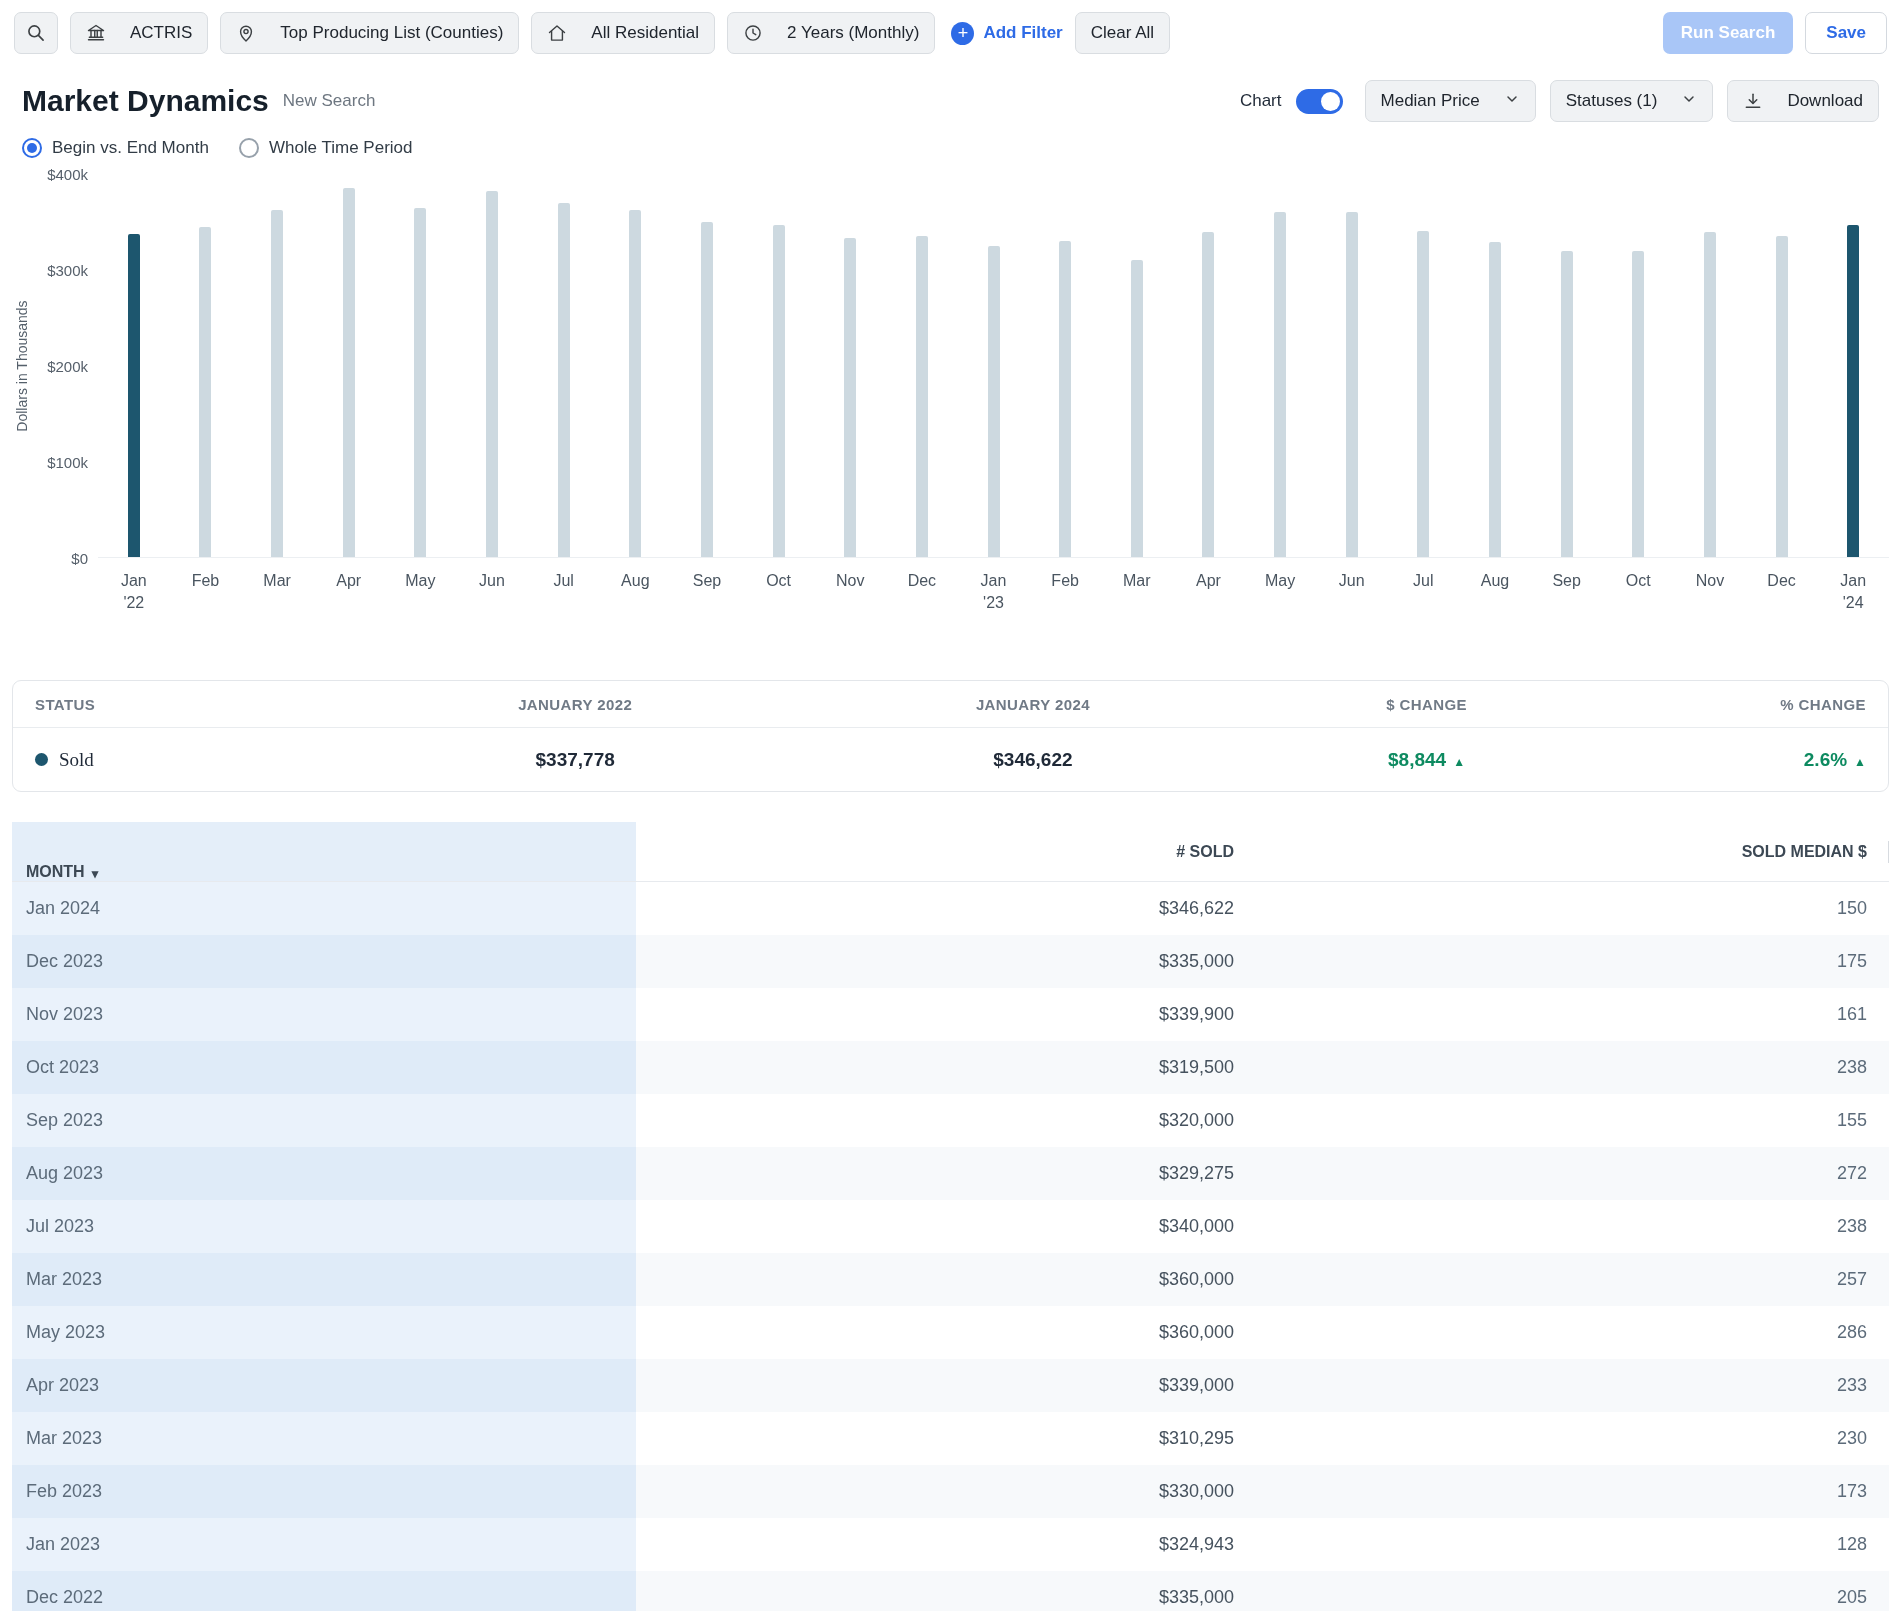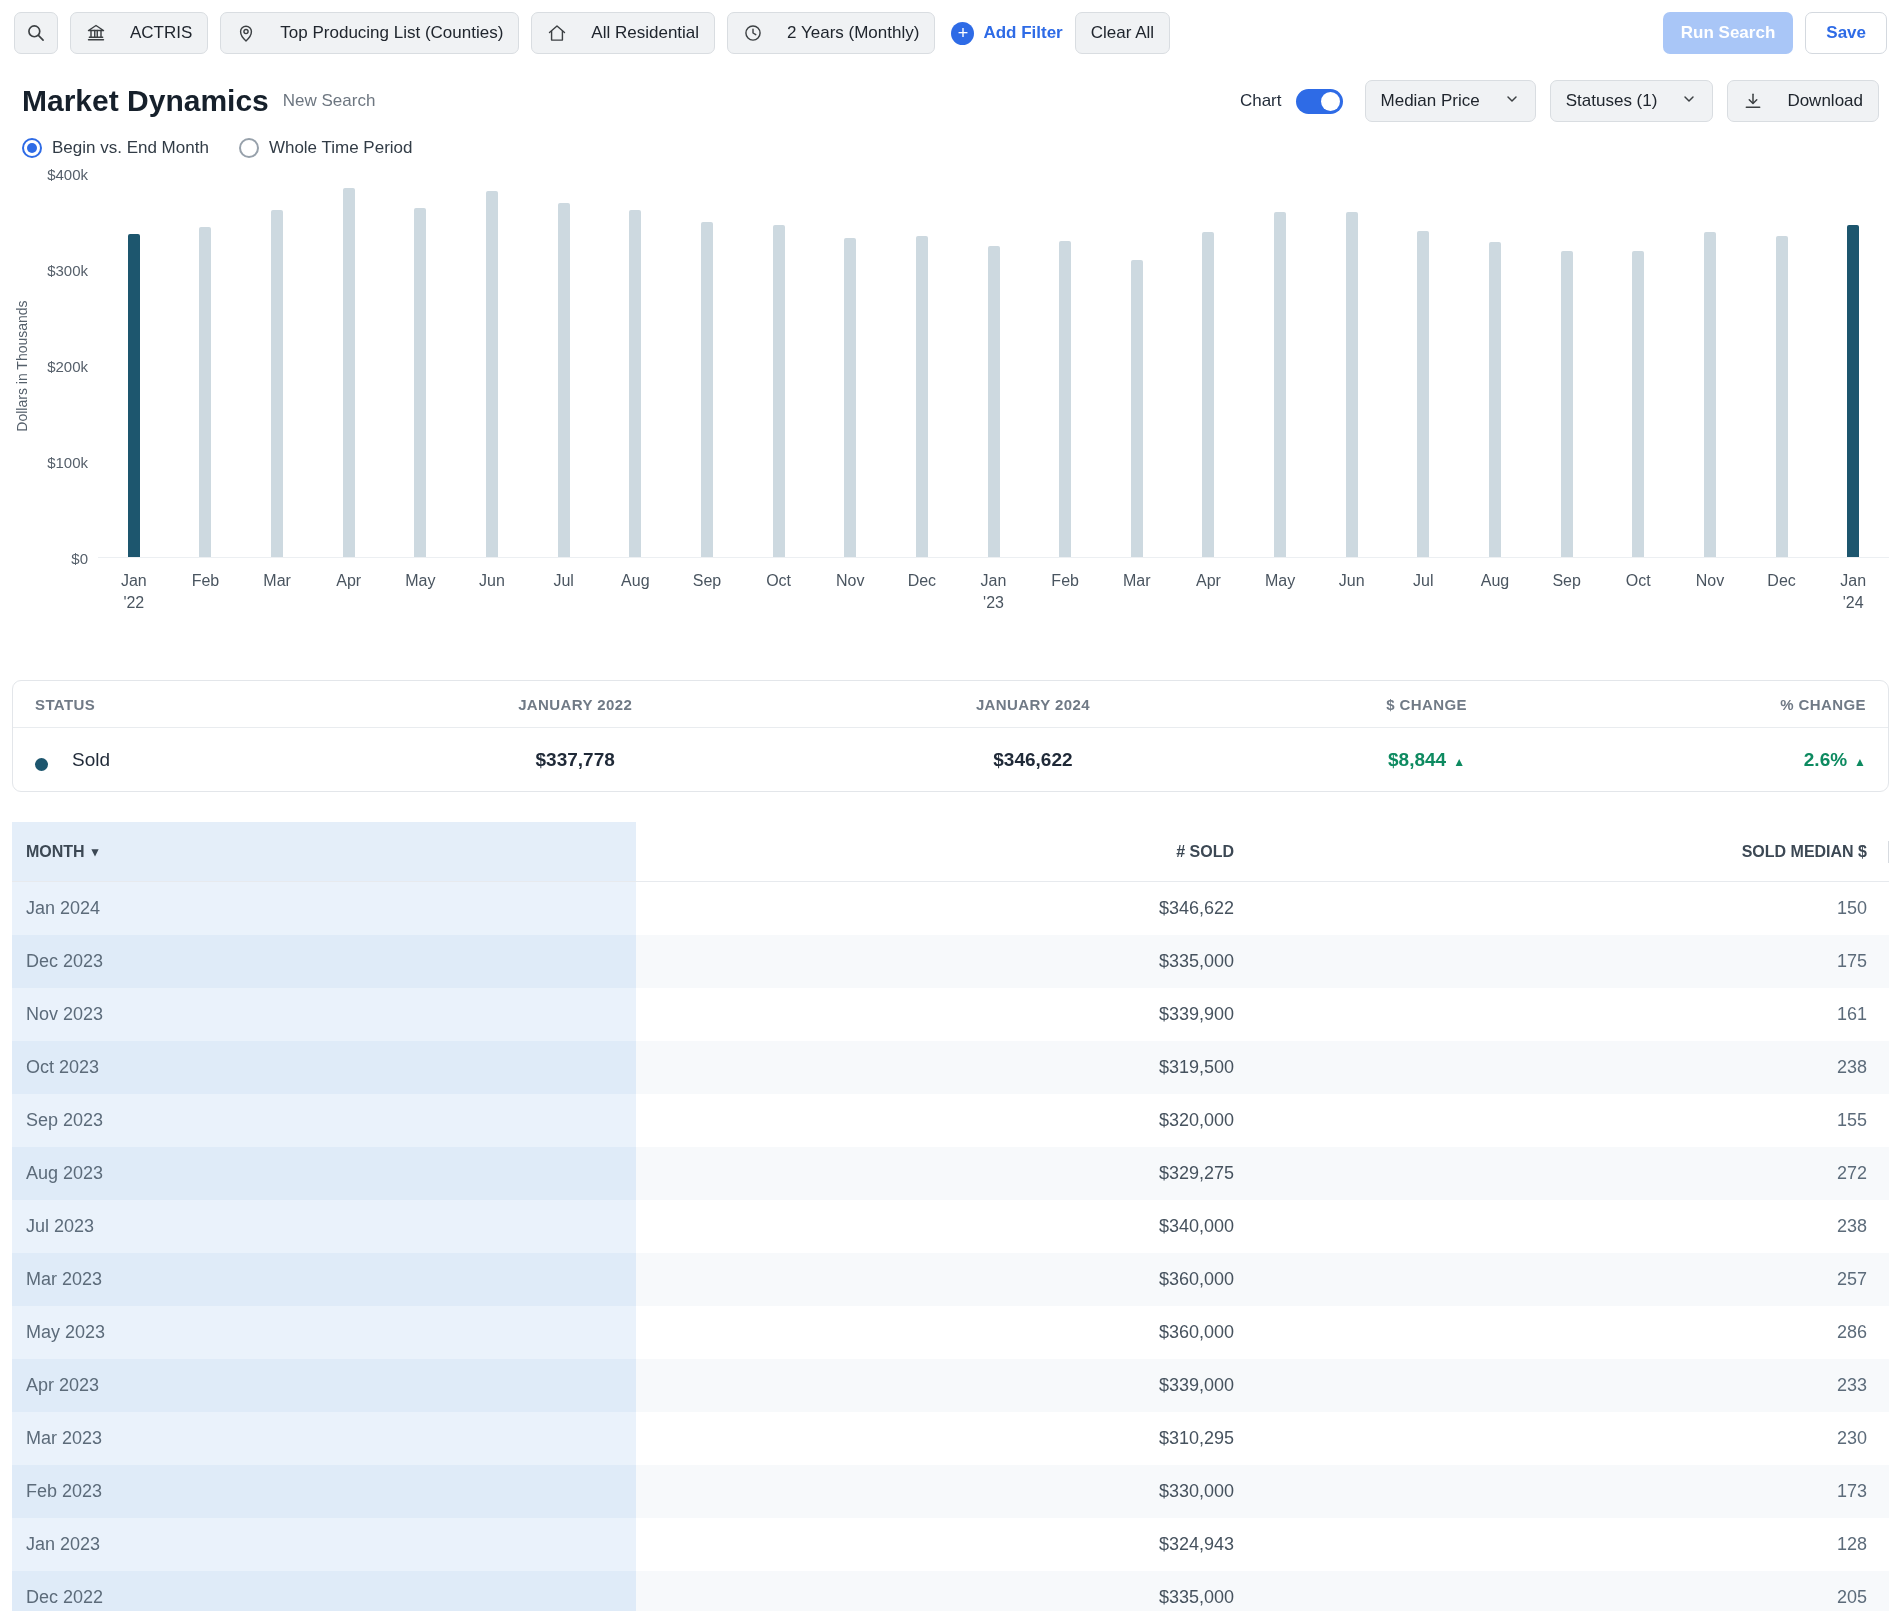--- a/index.html
+++ b/index.html
@@ -68,34 +68,34 @@
   
   .summary { border:1px solid #e3e6ea; border-radius:9px; margin-top:58px;
     overflow:hidden; }
   .s-grid { display:grid; grid-template-columns:17% 25% 25% 18% 15%;
     align-items:center; padding:0 22px; }
   .s-head { height:47px; border-bottom:1px solid #e9ecef; color:#707a86;
     font-size:15px; font-weight:700; letter-spacing:.4px; }
   .s-row { height:63px; font-size:19px; font-weight:600; color:#1f2937; }
   .s-cell.c2,.s-cell.c3,.s-cell.c4 { text-align:center; }
   .s-cell.c5 { text-align:right; }
-  .status-cell { display:flex; align-items:flex-end; gap:24px; font-weight:500; }
+  .status-cell { display:flex; align-items:center; gap:11px; font-weight:500;font-family:Liberation Serif, serif; }
   .dot { width:13px; height:13px; border-radius:50%; background:#1d566e; }
   .green { color:#0d8a60; }
   .up-arrow { font-size:12px; margin-left:7px; }
 
   
   .dtable { margin-top:30px; }
   .d-head, .t-row { display:grid; grid-template-columns:624px 620px 1fr; }
   .d-head { height:60px; border-bottom:1px solid #e7eaee; }
   .cell { display:flex; align-items:center; }
   .c-month { padding-left:14px; }
   .c-median, .c-sold { justify-content:flex-end; padding-right:22px; }
   .d-head .cell { font-size:16px; font-weight:700; color:#3c4854; }
-  .d-head .c-month { background:#e4eef9; }
+  .d-head .c-month { background:#e4eef9;align-items:flex-end; }
   .d-head .c-median { position:relative; }
   .d-head .c-median::after { content:""; position:absolute; right:0; top:50%;
     transform:translateY(-50%); width:1px; height:22px; background:#d7dbe0; }
   .sort { font-size:13px; margin-left:7px; color:#3c4854; }
   .t-row { height:53px; background:#fff; }
   .t-row .c-month { background:#eaf2fb; color:#5c6b7a; font-size:18px; }
   .t-row .c-median { color:#46525e; font-size:18px; }
   .t-row .c-sold { color:#5c6b7a; font-size:18px; }
   .t-row.alt { background:#f7f9fb; }
   .t-row.alt .c-month { background:#dfebf8; }

